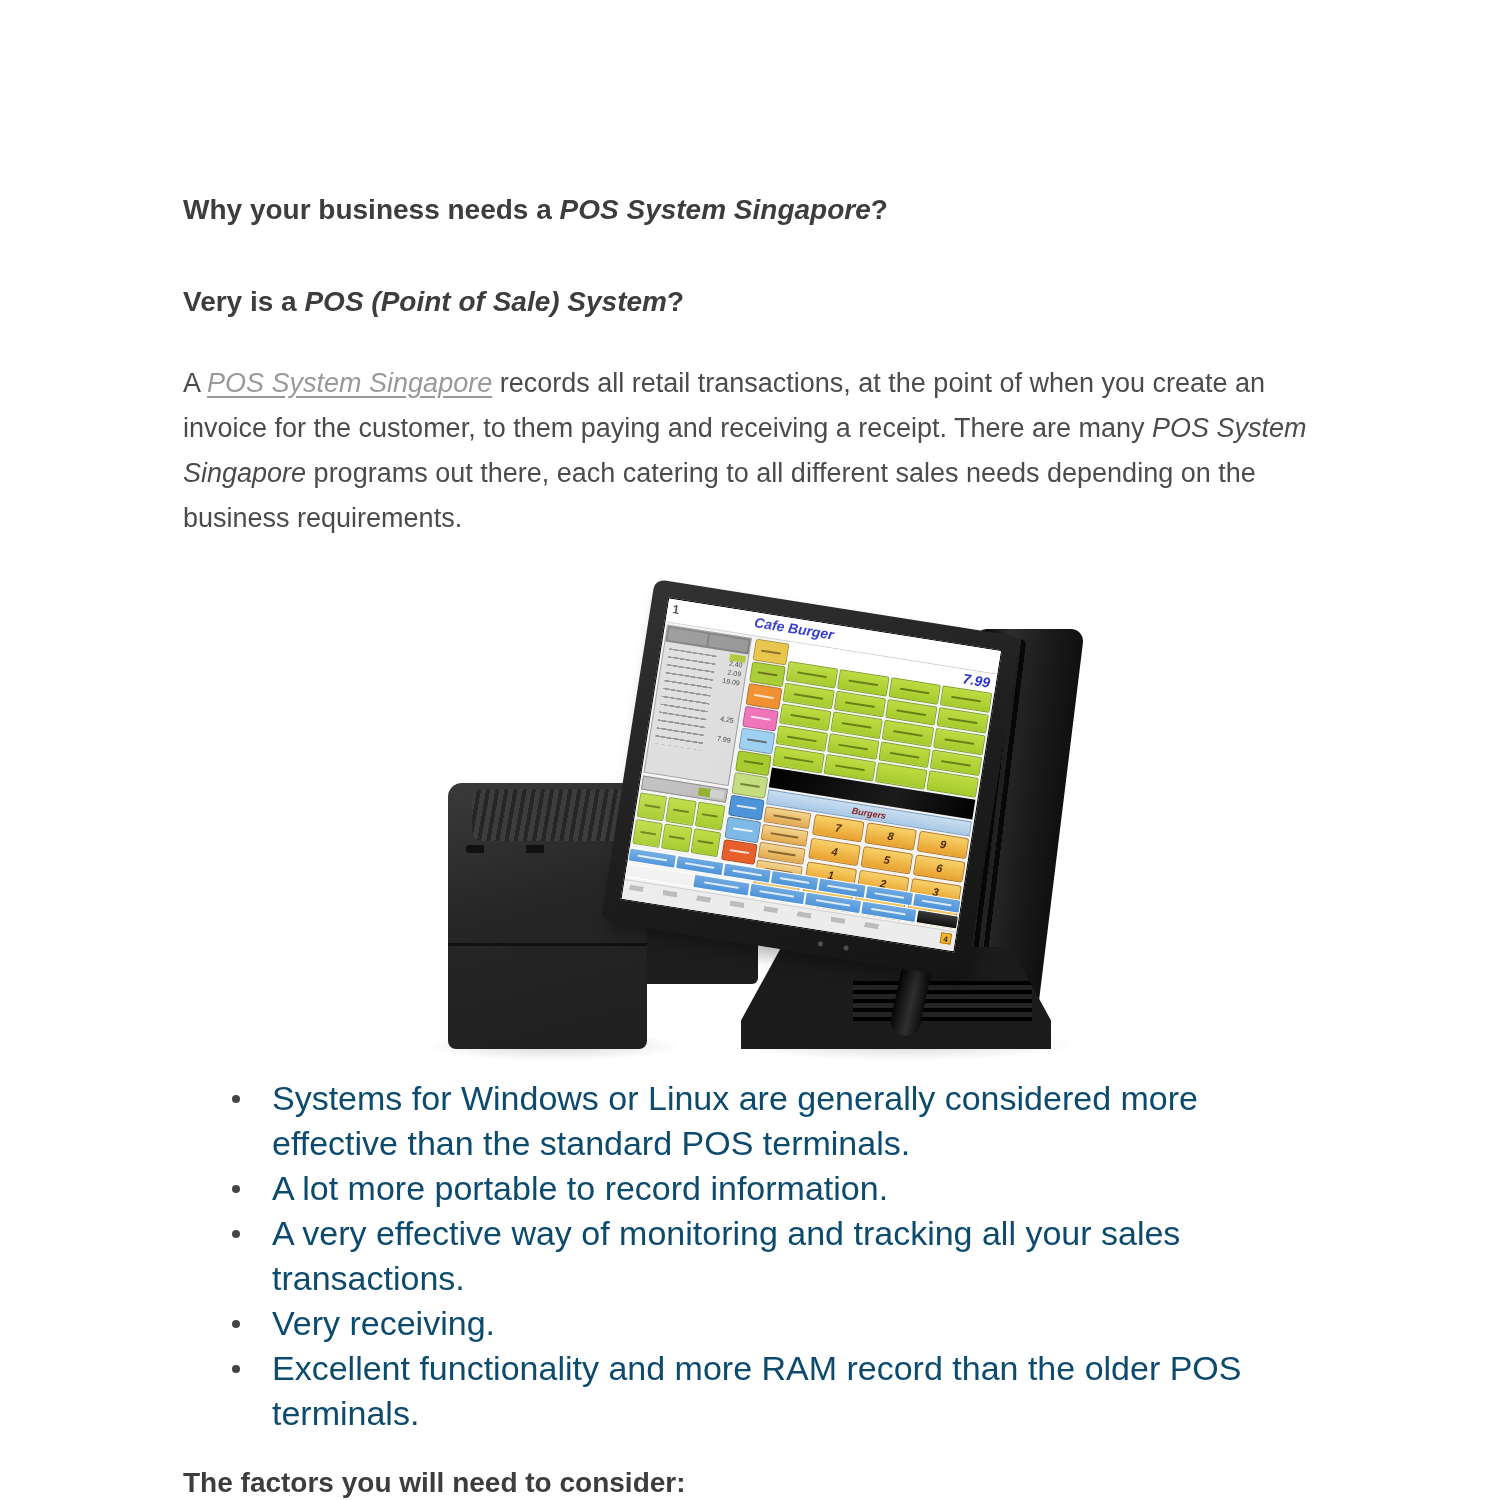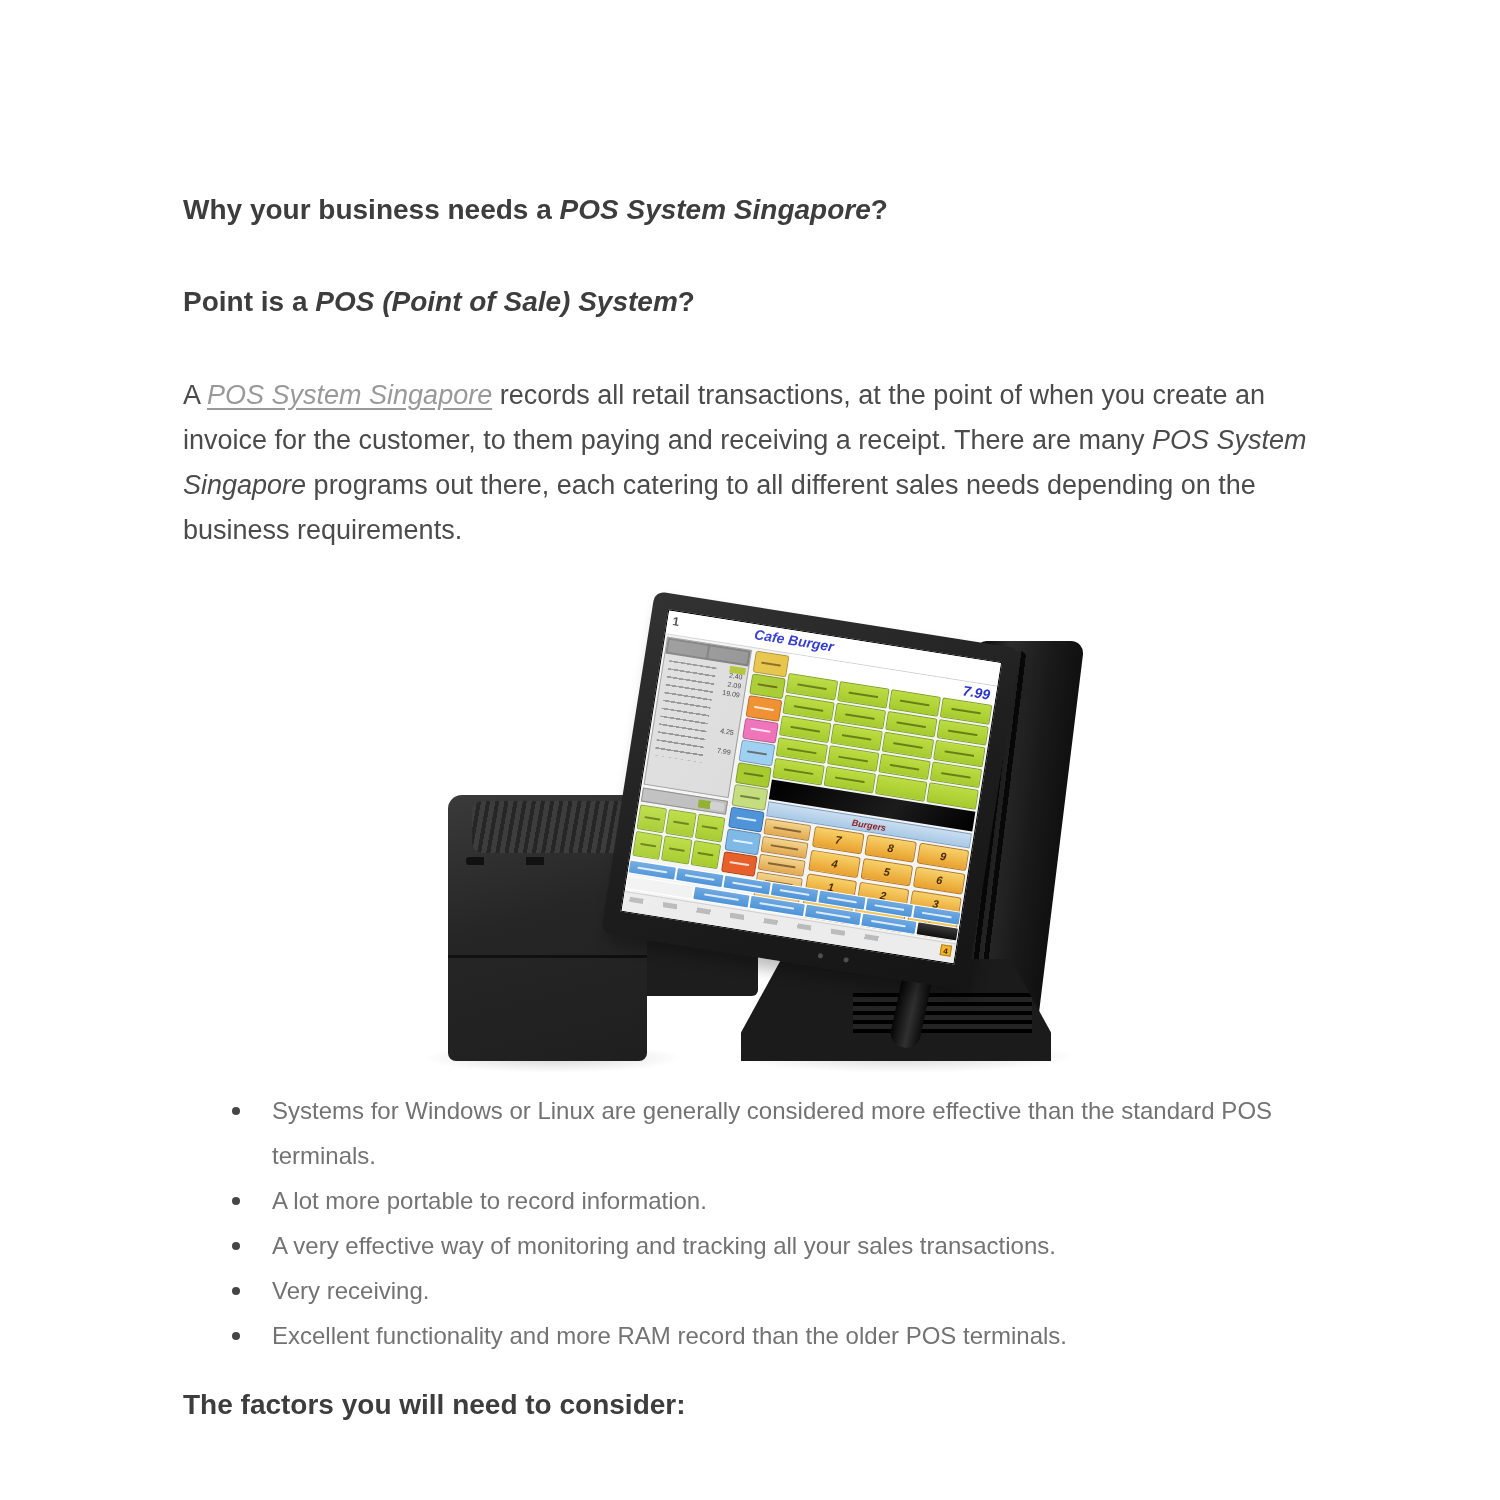--- a/index.html
+++ b/index.html
@@ -7,26 +7,26 @@
   body { font-family: "Liberation Sans", sans-serif; color: #4b4b4b; }
 
   .doc { width: 1500px; height: 1500px; padding: 193px 183px 0 183px; }
 
   .h { font-size: 28px; font-weight: bold; color: #3d3d3d; line-height: 34px; }
   .h em { font-style: italic; }
   .h2 { margin-top: 58px; }
   .h3 { margin-top: 16px; }
   .h4 { margin-top: 30px; }
 
-  .para { margin-top: 54px; font-size: 27px; line-height: 45px; color: #4b4b4b; max-width: 1140px; }
+  .para { margin-top: 42px; font-size: 27px; line-height: 45px; color: #4b4b4b; max-width: 1140px; }
   .para em { font-style: italic; }
   a.doclink { color: #999999; font-style: italic; text-decoration: underline; text-underline-offset: 4px; }
 
   ul.benefits { list-style: none; margin-top: 10px; max-width: 1110px; }
-  ul.benefits li { position: relative; padding-left: 89px; font-size: 24px; line-height: 45px; color: #737373; }
+  ul.benefits li { position: relative; padding-left: 89px; font-size: 34px; line-height: 45px; color: #0c4a6e; }
   ul.benefits li::before { content: ""; position: absolute; left: 49px; top: 19px; width: 8px; height: 8px;
     border-radius: 50%; background: #454545; }
 
   
   figure.photo { position: relative; width: 1134px; height: 497px; margin-top: 28px; }
   .abs { position: absolute; }
 
   .shadow { background: radial-gradient(ellipse at center, rgba(0,0,0,0.16), rgba(0,0,0,0) 70%); }
 
   
@@ -136,21 +136,21 @@
 
   .glare { position: absolute; inset: 0; background: linear-gradient(115deg, rgba(255,255,255,0.16), rgba(255,255,255,0) 42%); pointer-events: none; }
 </style>
 </head>
 <body>
 
 <div class="doc">
 
   <div class="h"><span>Why your business needs a </span><em>POS System Singapore</em><span>?</span></div>
 
-  <div class="h h2"><span>Point is a </span><em>POS (Point of Sale) System</em><span>?</span></div>
+  <div class="h h2"><span>Very is a </span><em>POS (Point of Sale) System</em><span>?</span></div>
 
   <p class="para"><span>A </span><a class="doclink" href="#">POS System Singapore</a><span> records all retail transactions, at the point of when you create an invoice for the customer, to them paying and receiving a receipt. There are many </span><em>POS System Singapore</em><span> programs out there, each catering to all different sales needs depending on the business requirements.</span></p>
 
   <figure class="photo">
     <div class="abs shadow" style="left:240px; top:462px; width:260px; height:30px;"></div>
     <div class="abs shadow" style="left:545px; top:458px; width:350px; height:34px;"></div>
 
     <div class="abs stand">
       <div class="grooves"></div>
     </div>

